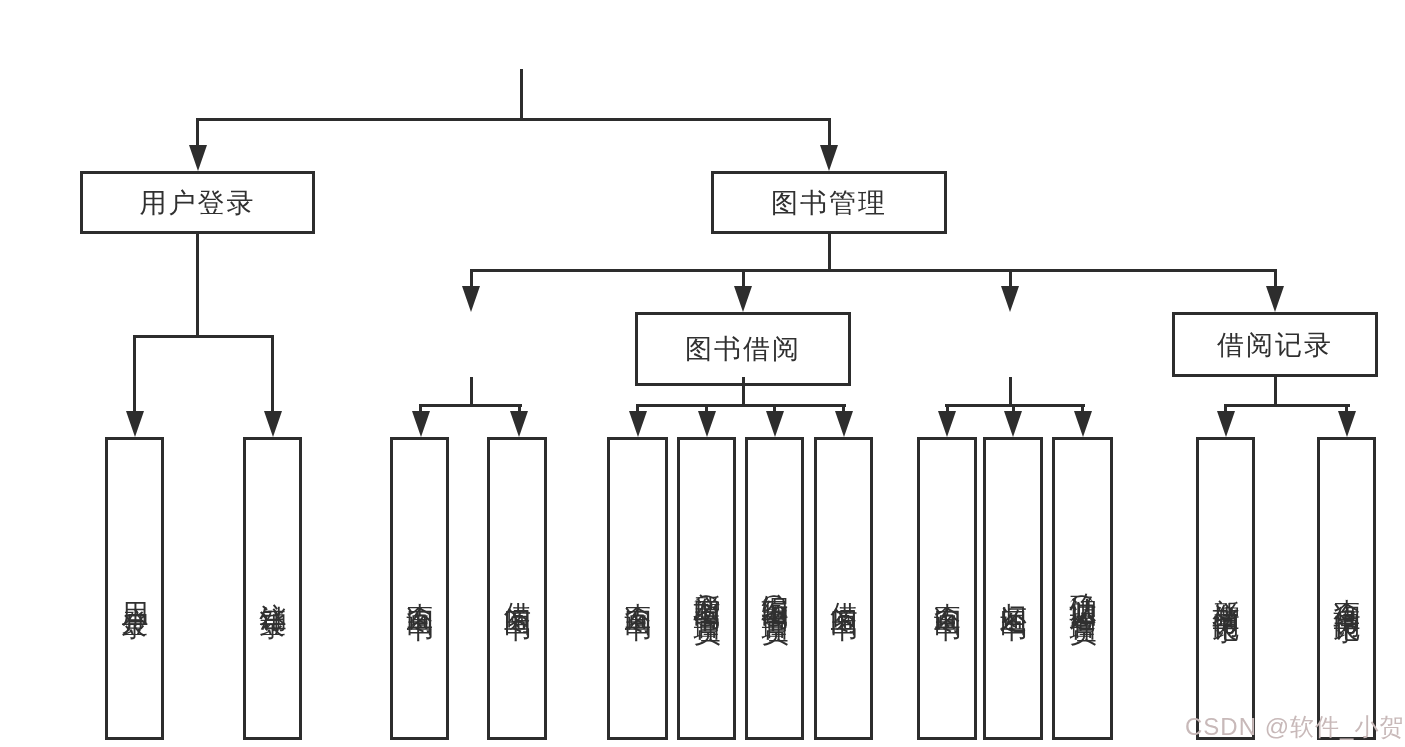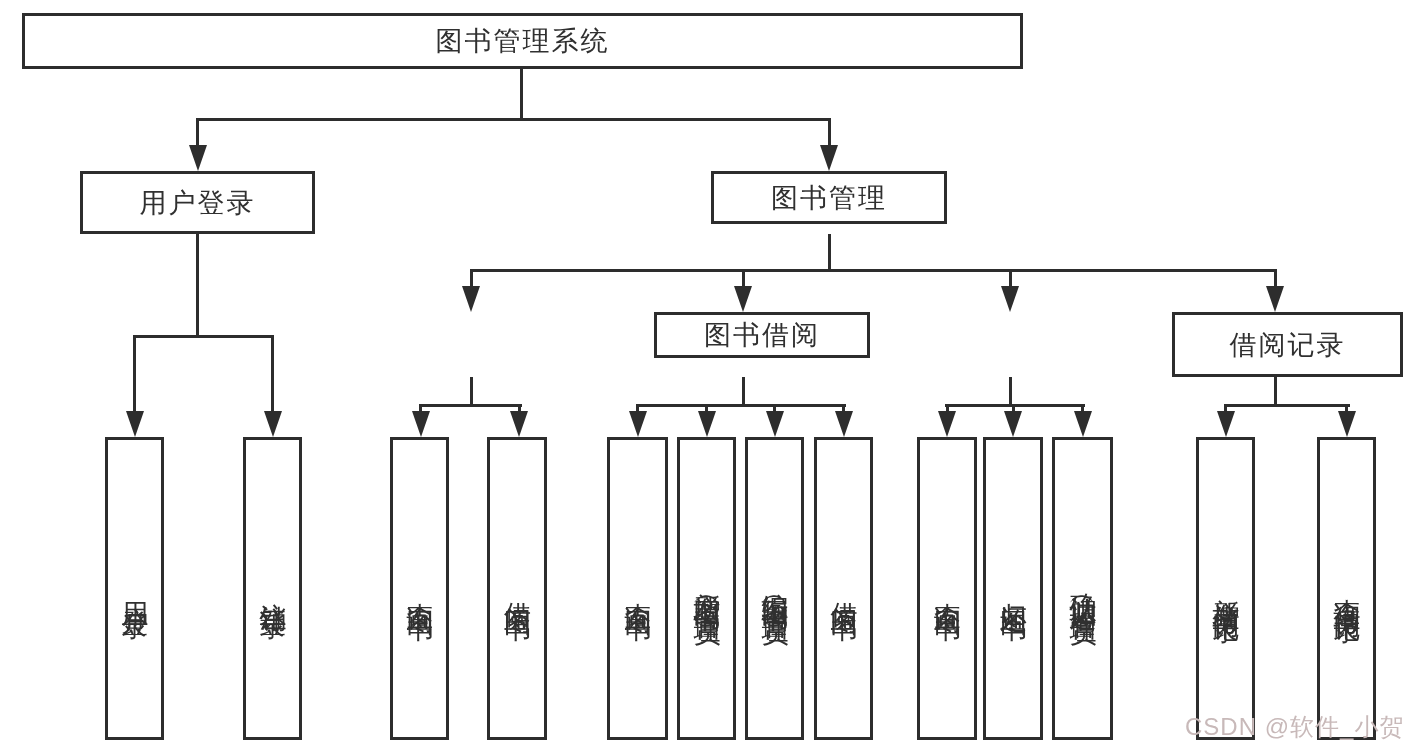--- a/index.html
+++ b/index.html
@@ -52,27 +52,26 @@
     color:#c8b9b9;
     letter-spacing:1px;
     white-space:nowrap;
   }
 </style>
 </head>
 <body>
 
 <div class="canvas">
 
-  <div class="node" style="left:22px;top:13px;width:1001px;height:56px">图书管理系统</div>
 
   <div class="node" style="left:80px;top:171px;width:235px;height:63px">用户登录</div>
-  <div class="node" style="left:711px;top:171px;width:236px;height:53px">图书管理</div>
+  <div class="node" style="left:711px;top:171px;width:236px;height:63px">图书管理</div>
 
-  <div class="node" style="left:654px;top:312px;width:216px;height:46px">图书借阅</div>
-  <div class="node" style="left:1172px;top:312px;width:231px;height:65px">借阅记录</div>
+  <div class="node" style="left:635px;top:312px;width:216px;height:74px">图书借阅</div>
+  <div class="node" style="left:1172px;top:312px;width:206px;height:65px">借阅记录</div>
 
   <div class="vnode" style="left:105px;top:437px;width:59px;height:303px">
     <span>用户登录</span>
     </div>
   <div class="vnode" style="left:243px;top:437px;width:59px;height:303px">
     <span>注销登录</span>
     </div>
 
   <div class="vnode" style="left:390px;top:437px;width:59px;height:303px">
     <span>查询图书</span>

